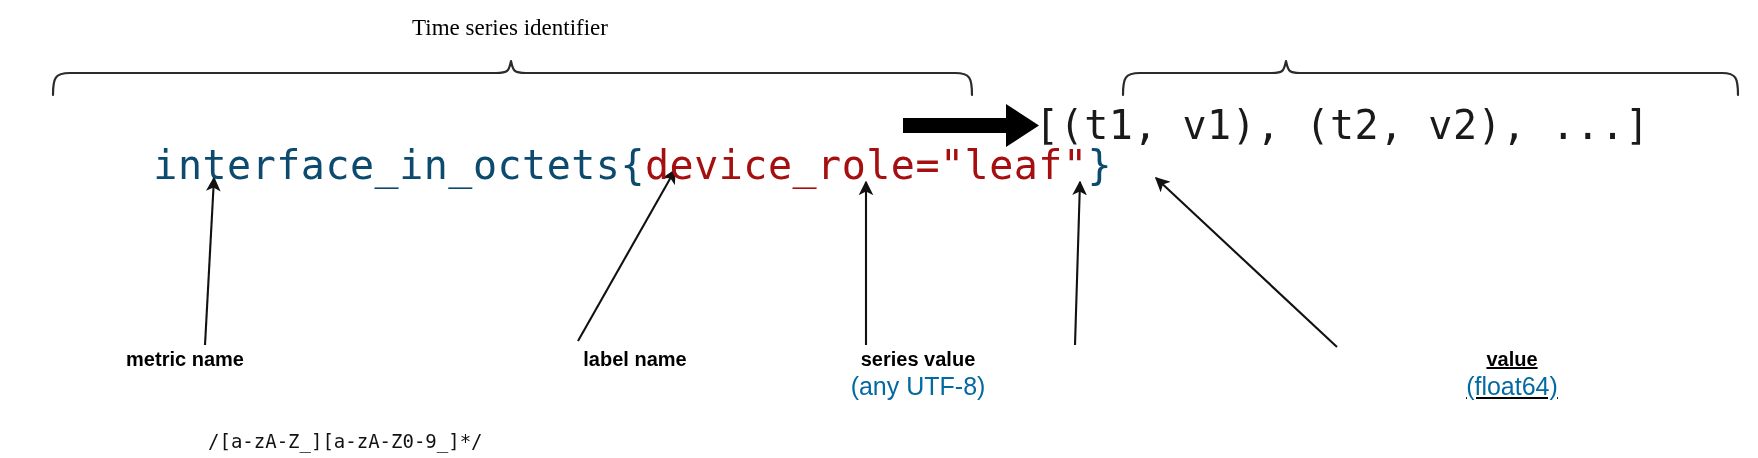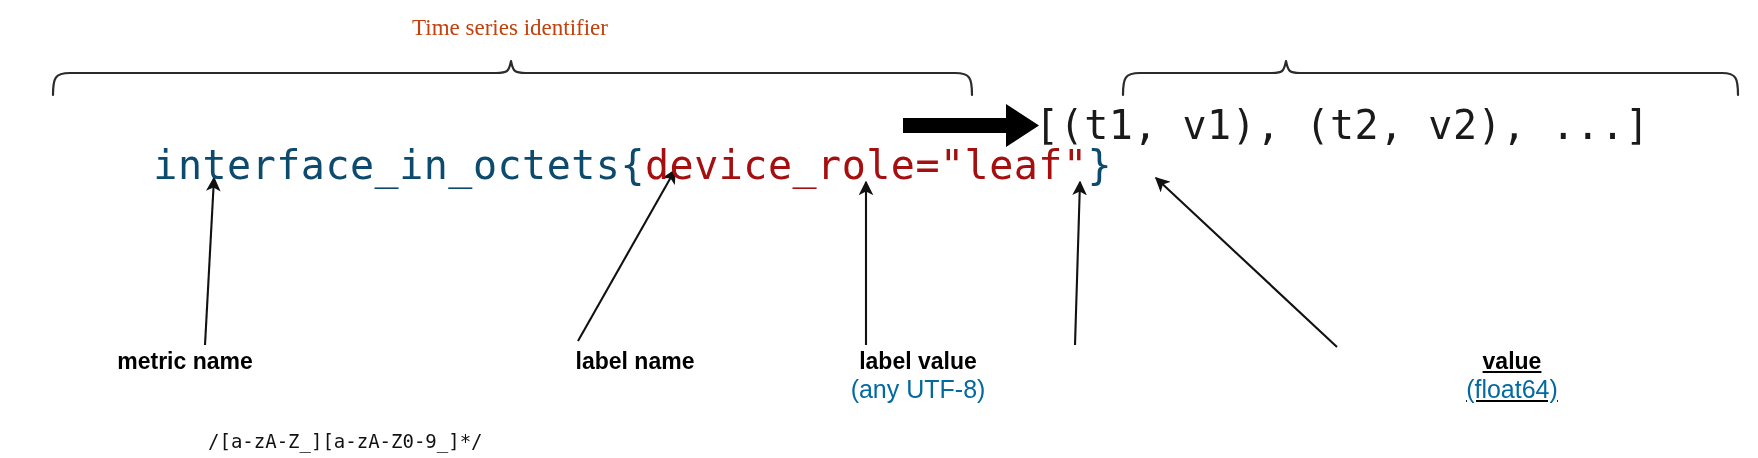--- a/index.html
+++ b/index.html
@@ -17,21 +17,21 @@
     height: 458px;
     background: #ffffff;
     overflow: hidden;
   }
   .abs { position: absolute; }
 
   
   .brace-caption {
     font-family: "Liberation Serif", "DejaVu Serif", serif;
     font-size: 23px;
-    color: #c2410c;
+    color: #000000;
     text-align: center;
     white-space: nowrap;
     line-height: 1;
   }
 
   
   .expr {
     font-family: "DejaVu Sans Mono", "Liberation Mono", monospace;
     font-size: 40px;
     letter-spacing: 0.5px;
@@ -44,21 +44,21 @@
 
   
   .callout {
     text-align: center;
     white-space: nowrap;
     line-height: 1.18;
   }
   .callout .title {
     font-family: "Liberation Sans", "DejaVu Sans", sans-serif;
     font-weight: bold;
-    font-size: 23px;
+    font-size: 20px;
     color: #000000;
     display: block;
   }
   .callout .sub {
     font-family: "Liberation Sans", "DejaVu Sans", sans-serif;
     font-weight: normal;
     font-size: 25px;
     color: #0369a1;
     display: block;
   }
@@ -136,21 +136,21 @@
     <span class="title">metric name</span>
     <span class="sub"></span>
   </div>
 
   <div class="abs callout" style="left:530px; top:348px; width:210px;">
     <span class="title">label name</span>
     <span class="sub"></span>
   </div>
 
   <div class="abs callout" style="left:806px; top:348px; width:224px;">
-    <span class="title">label value</span>
+    <span class="title">series value</span>
     <span class="sub">(any UTF-8)</span>
   </div>
 
 
   <div class="abs callout" style="left:1400px; top:348px; width:224px;text-decoration:underline;">
     <span class="title">value</span>
     <span class="sub">(float64)</span>
   </div>
 
 

